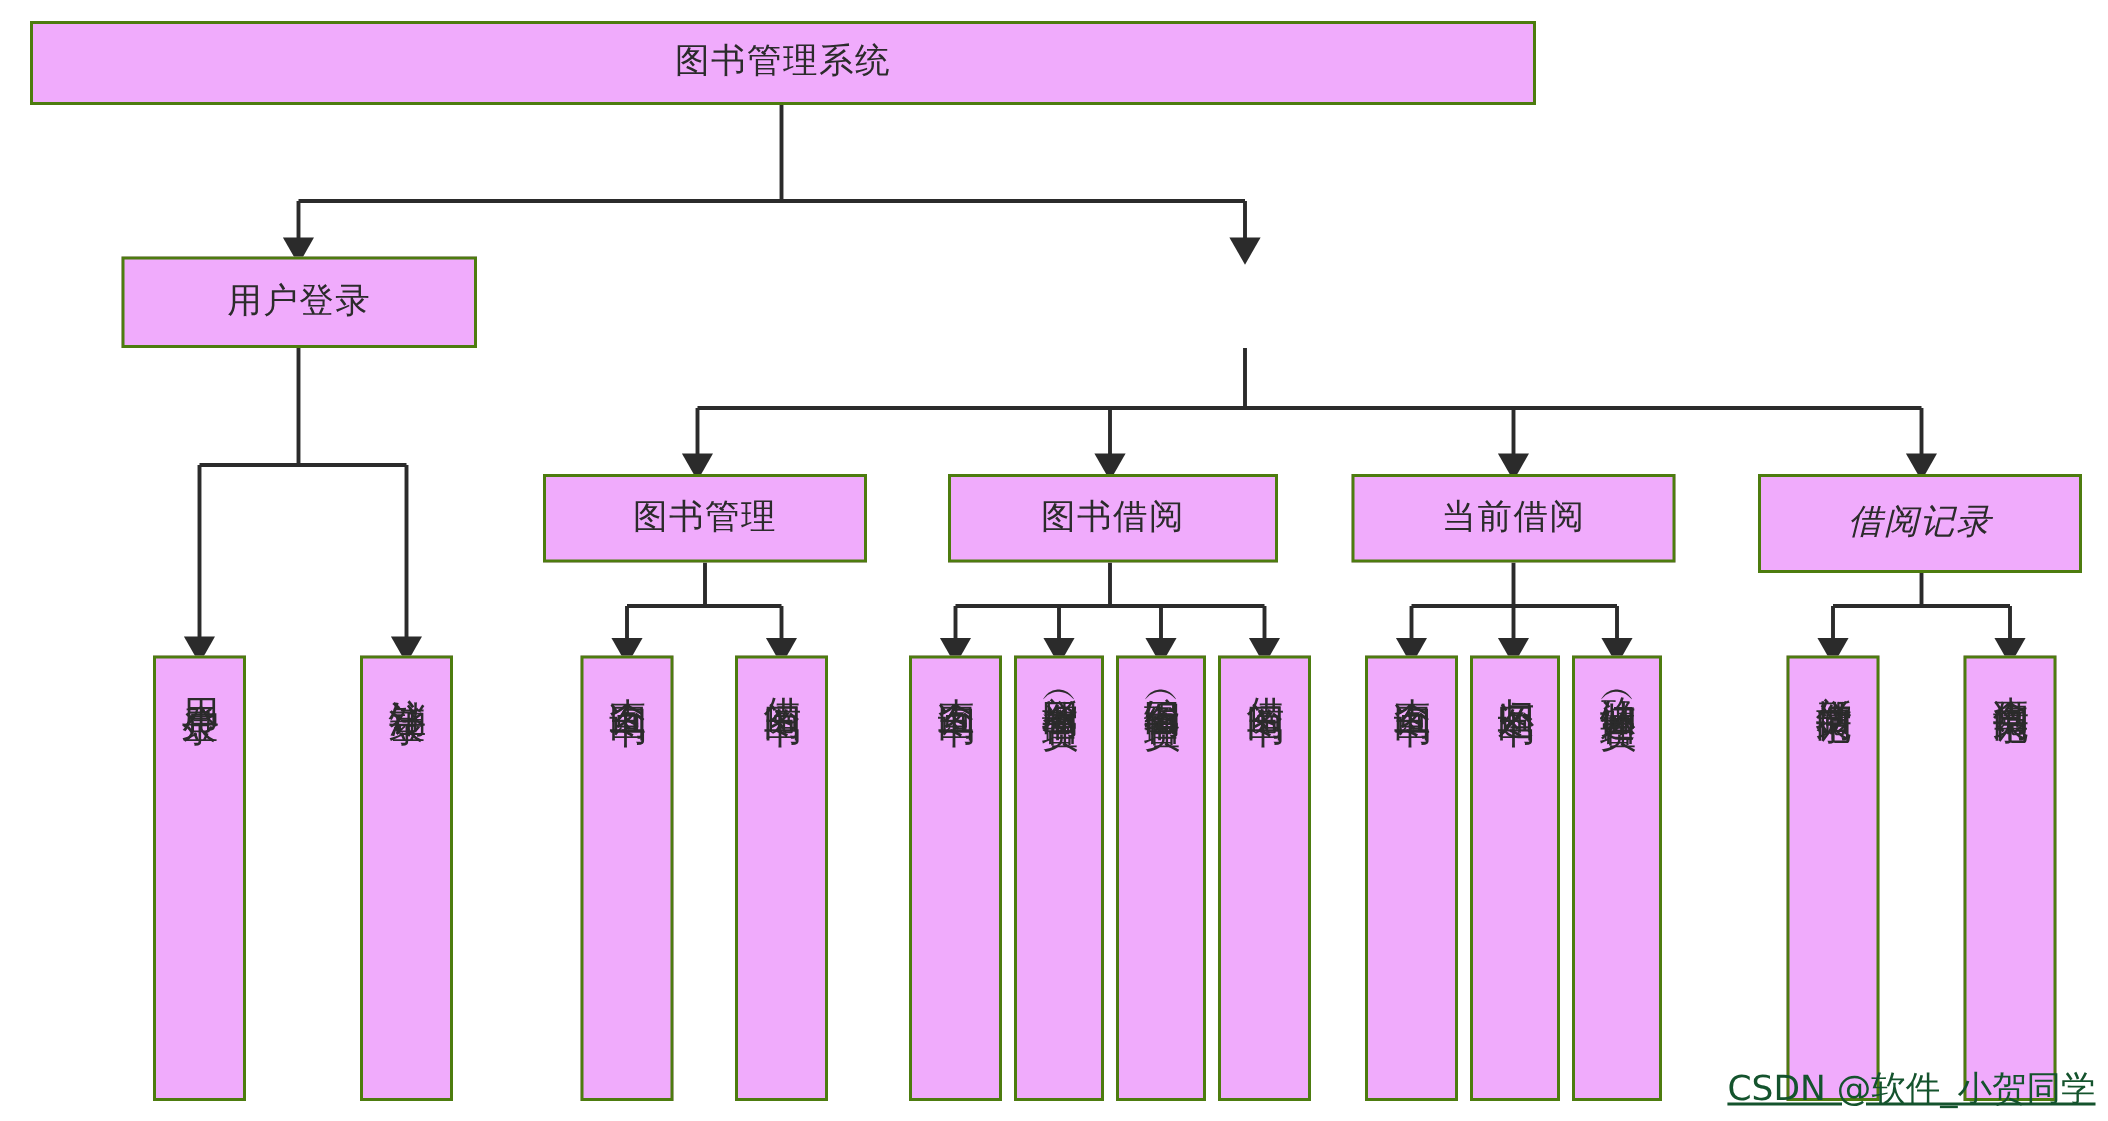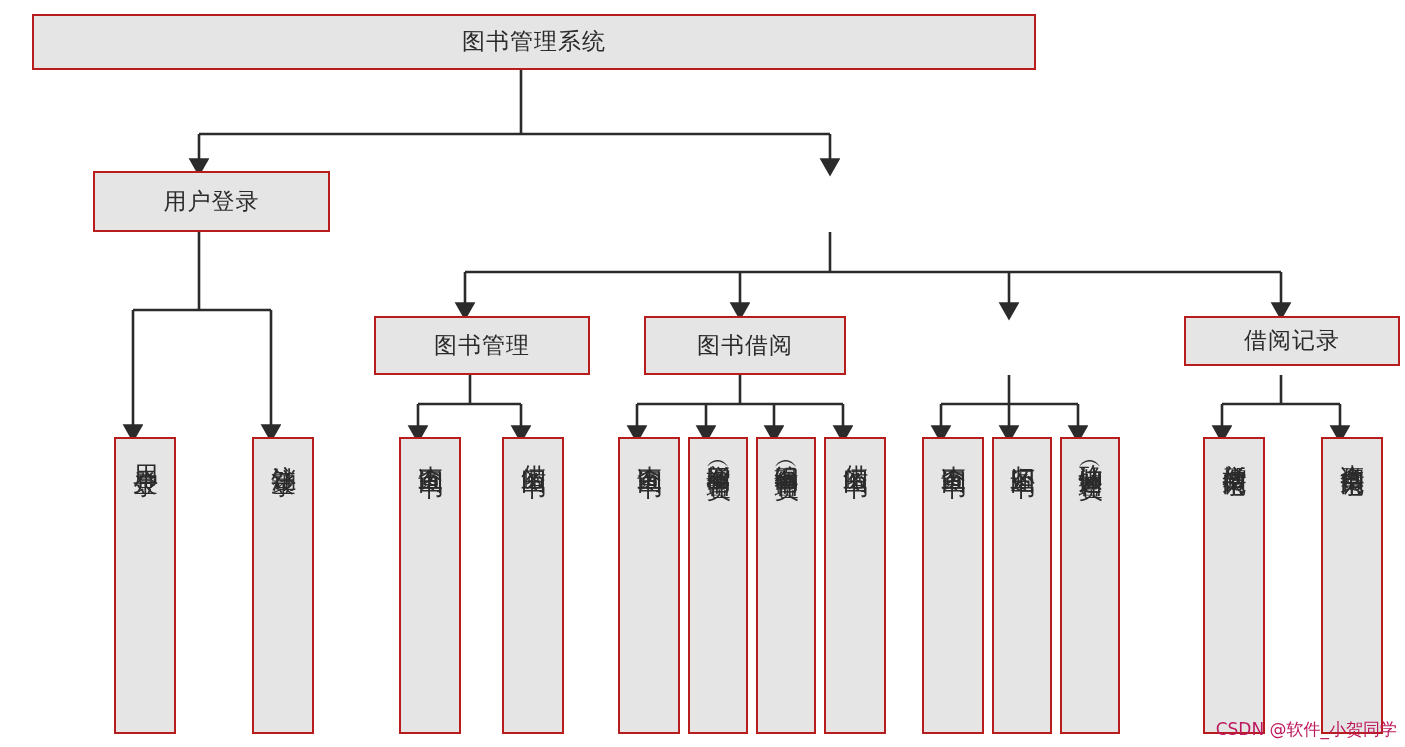--- a/index.html
+++ b/index.html
@@ -22,28 +22,27 @@
     position: absolute;
     left: 0;
     top: 0;
     width: 1405px;
     height: 747px;
     pointer-events: none;
   }
   .node {
     position: absolute;
     box-sizing: border-box;
-    border: 2px solid #b91c1c;
-    background: #e5e5e5;
+    border: 2px solid #4d7c0f;
+    background: #f0abfc;
     display: flex;
     align-items: center;
     justify-content: center;
     color: #2b2b2b;
     z-index: 2;
-    margin-left: 12px;
   }
   .node .label {
     display: block;
     text-align: center;
     line-height: 1.18;
     white-space: pre;
   }
   
   .node.horiz .label {
     font-size: 23px;
@@ -67,25 +66,26 @@
     white-space: nowrap;
   }
   .node.vert.tall .label {
     font-size: 24px;
     letter-spacing: 2px;
   }
   .watermark {
     position: absolute;
     right: 8px;
     bottom: 6px;
-    font-size: 17px;
-    color: #be185d;
+    font-size: 23px;
+    color: #14532d;
     z-index: 5;
     white-space: nowrap;
     user-select: none;
+    text-decoration: underline;
   }
 </style>
 </head>
 <body>
 
 <div id="canvas">
 
   <svg id="wires" viewBox="0 0 1405 747" xmlns="http://www.w3.org/2000/svg">
     <defs>
       <marker id="arrow" markerWidth="11" markerHeight="11" refX="2.2" refY="4" orient="auto" markerUnits="strokeWidth">
@@ -145,26 +145,29 @@
 
   <div class="node horiz" style="left:81px; top:171px; width:237px; height:61px;">
     <span class="label">用户登录</span>
   </div>
 
 
   <div class="node horiz" style="left:362px; top:316px; width:216px; height:59px;">
     <span class="label">图书管理</span>
   </div>
 
-  <div class="node horiz" style="left:632px; top:316px; width:202px; height:59px;">
+  <div class="node horiz" style="left:632px; top:316px; width:220px; height:59px;">
     <span class="label">图书借阅</span>
   </div>
 
-
-  <div class="node horiz" style="left:1172px; top:316px; width:216px; height:50px;">
+  <div class="node horiz" style="left:901px; top:316px; width:216px; height:59px;">
+    <span class="label">当前借阅</span>
+  </div>
+
+  <div class="node horiz" style="left:1172px; top:316px; width:216px; height:66px;font-style:italic;">
     <span class="label">借阅记录</span>
   </div>
 
   <div class="node vert" style="left:102px; top:437px; width:62px; height:297px;">
     <span class="label">用户登录</span>
   </div>
 
   <div class="node vert" style="left:240px; top:437px; width:62px; height:297px;">
     <span class="label">注销登录</span>
   </div>

